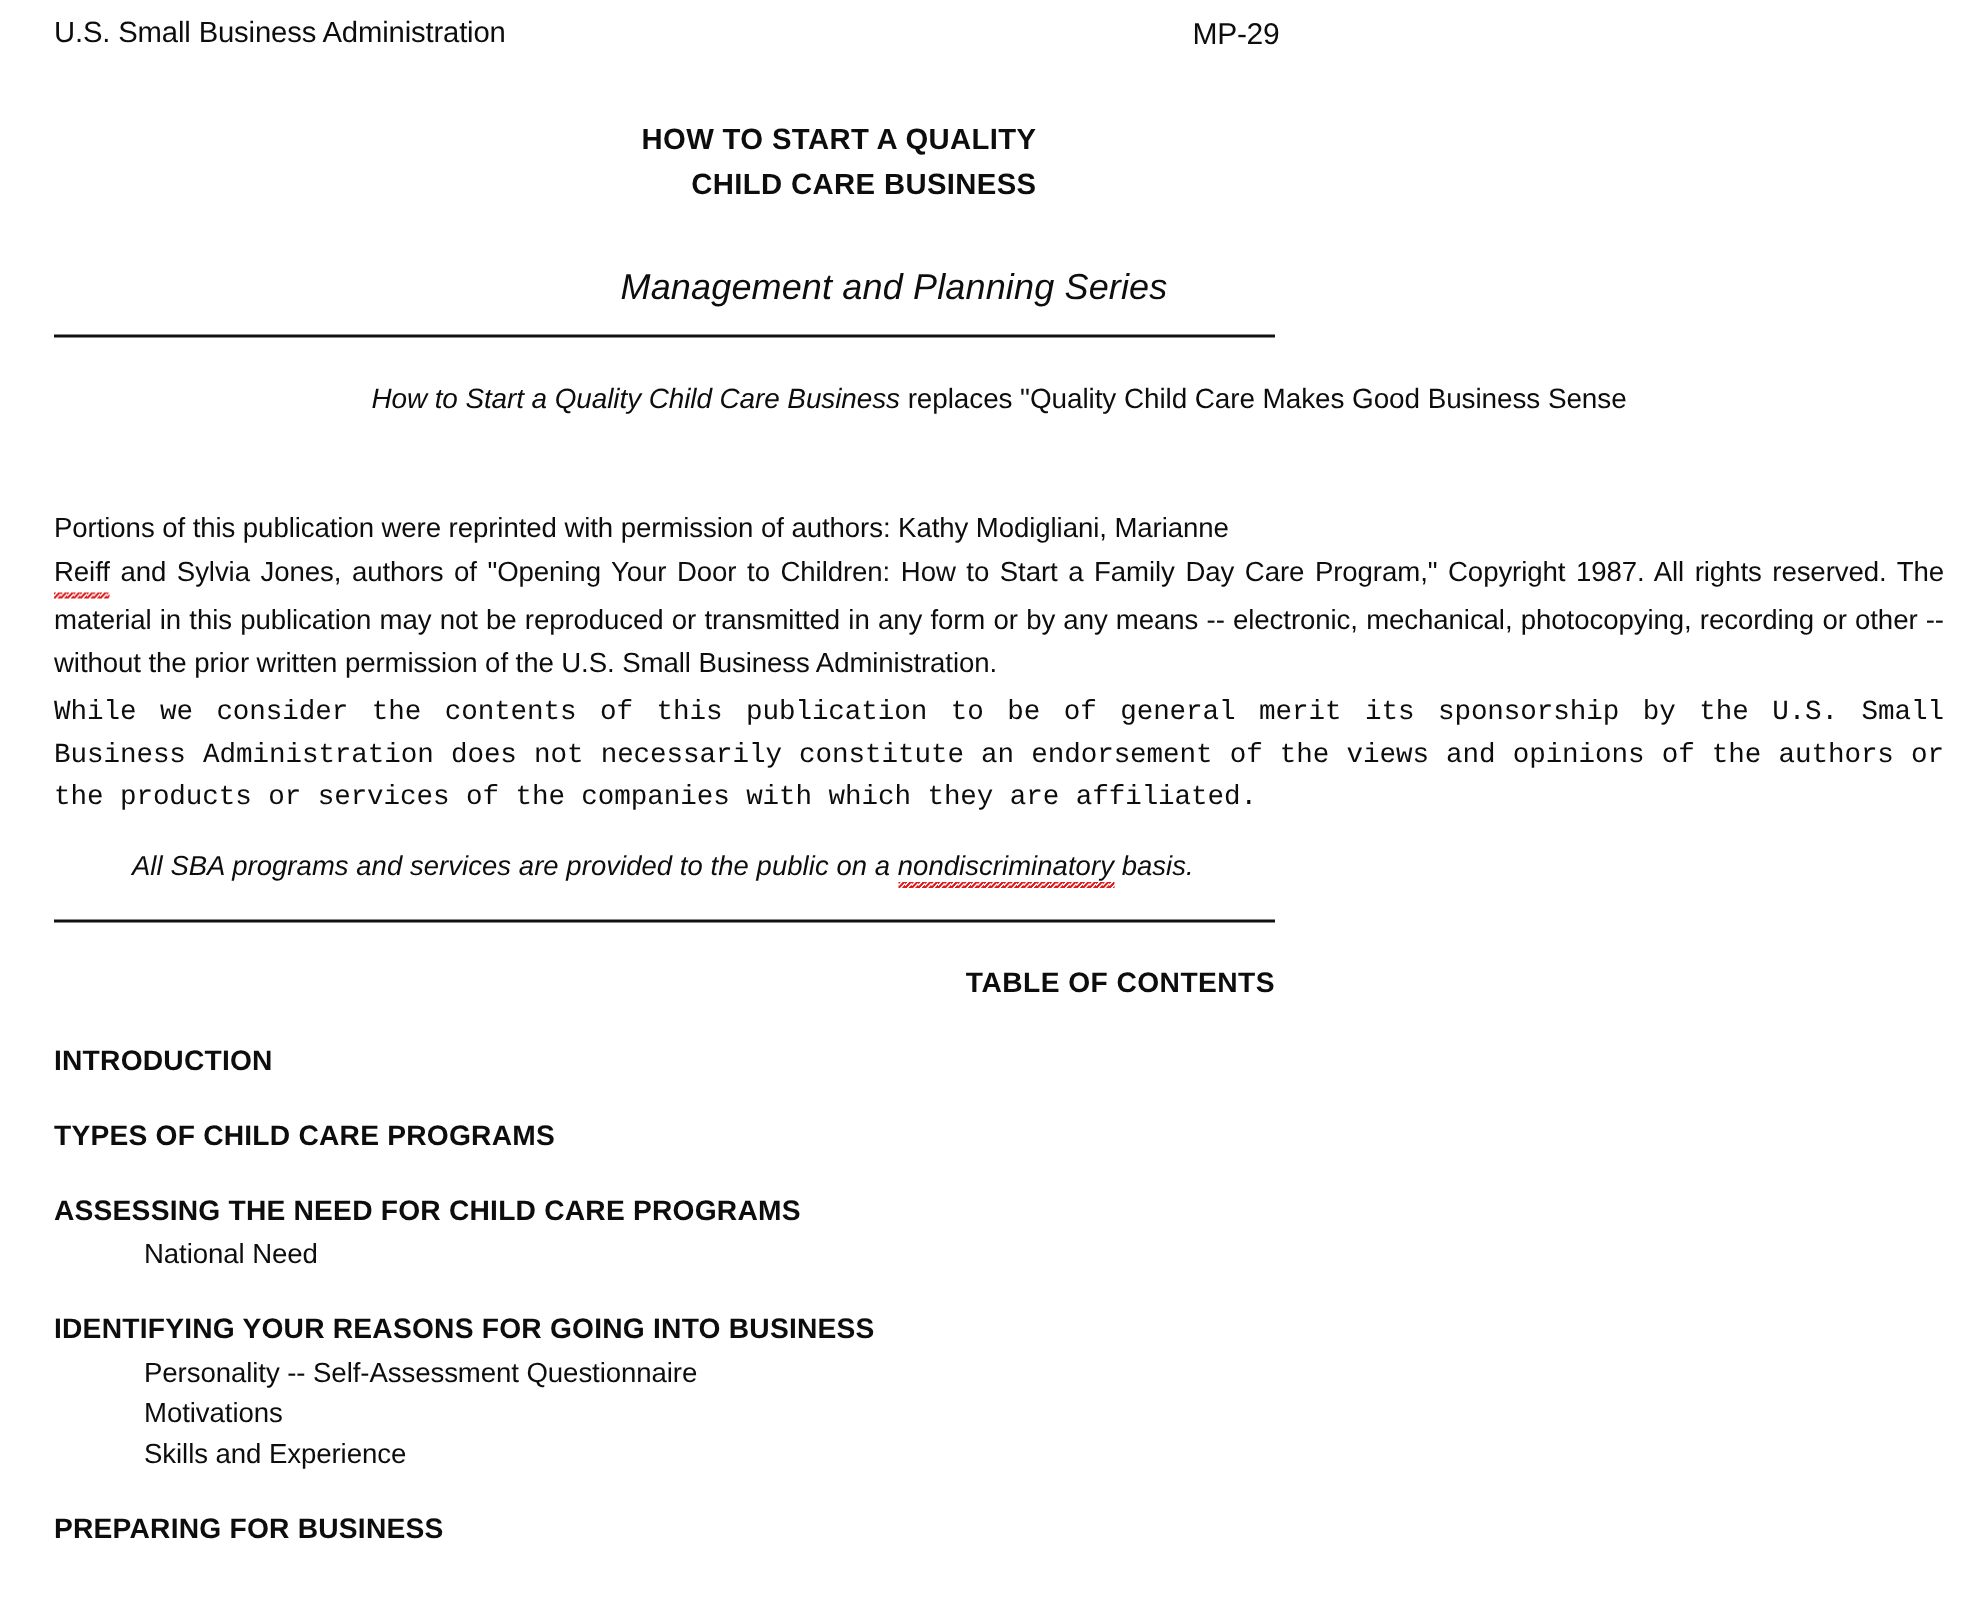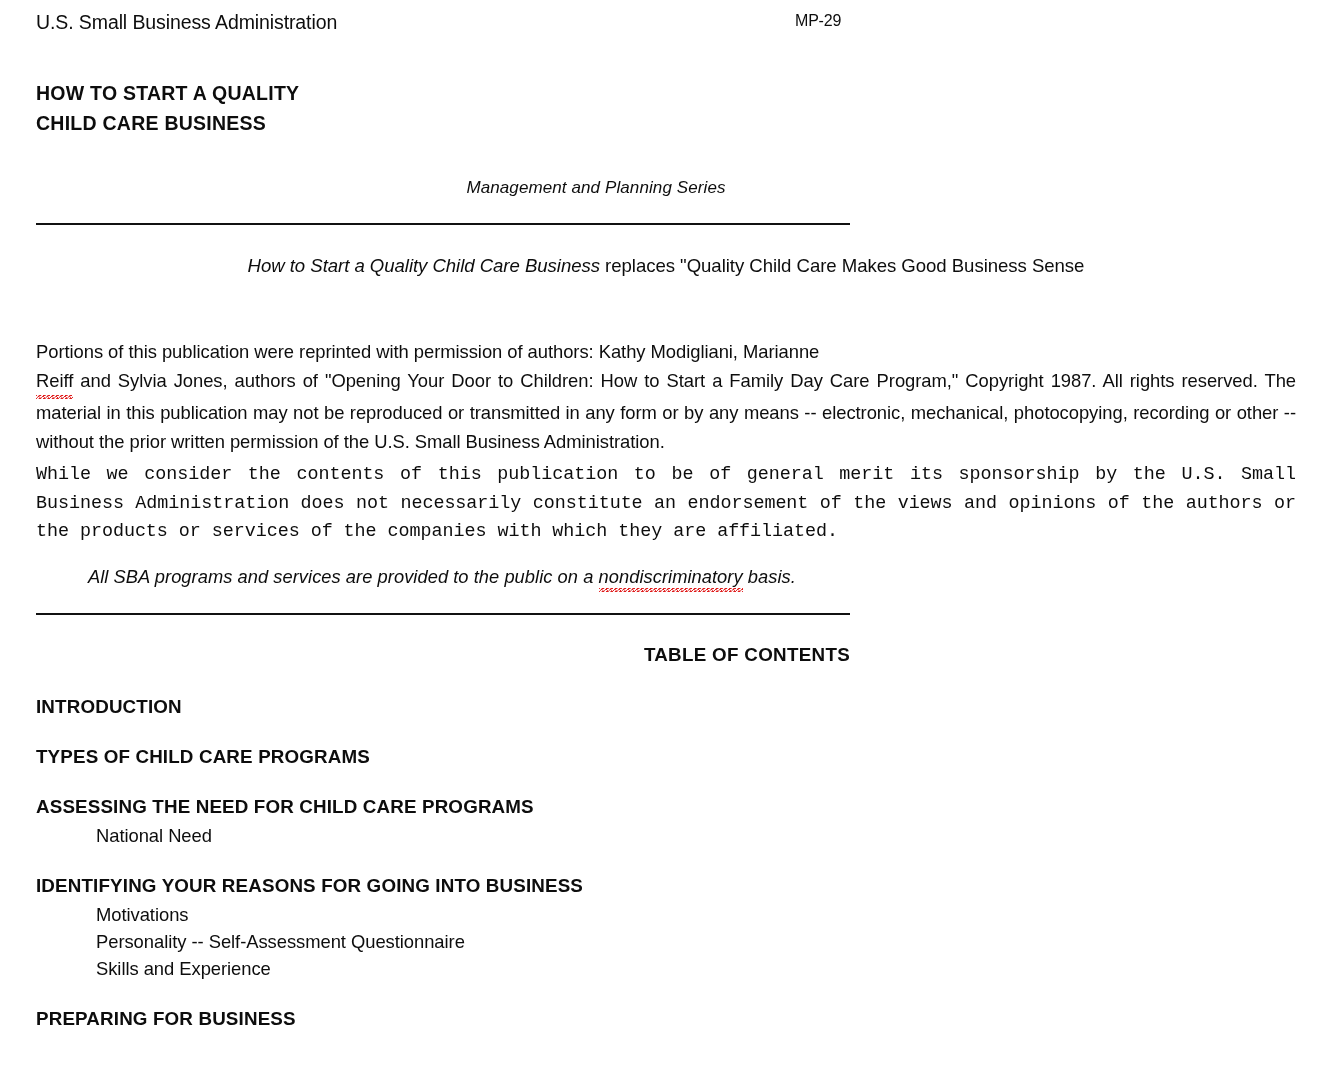--- a/index.html
+++ b/index.html
@@ -37,48 +37,48 @@
     left: 0;
     top: 0;
     font-size: 19.5px;
     letter-spacing: -0.1px;
     white-space: nowrap;
   }
   .runhead-right {
     position: absolute;
     left: 759px;
     top: 1px;
-    font-size: 16px;
+    font-size: 20px;
     letter-spacing: -0.2px;
     white-space: nowrap;
   }
 
   
   .title-block {
     position: absolute;
     top: 78px;
     left: 36px;
     width: 655px;
-    text-align: left;
+    text-align: right;
   }
   .title-line {
     font-size: 19.5px;
     font-weight: bold;
     letter-spacing: 0.25px;
     line-height: 30px;
     white-space: nowrap;
   }
 
   .series {
     position: absolute;
     top: 178px;
     left: 36px;
     width: 1120px;
     text-align: center;
-    font-size: 17px;
+    font-size: 24px;
     font-style: italic;
     font-weight: 500;
     letter-spacing: 0.1px;
     white-space: nowrap;
   }
 
   
   .rule {
     position: absolute;
     left: 36px;
@@ -235,22 +235,22 @@
       <div class="toc-heading">TYPES OF CHILD CARE PROGRAMS</div>
     </div>
 
     <div class="toc-group">
       <div class="toc-heading">ASSESSING THE NEED FOR CHILD CARE PROGRAMS</div>
       <div class="toc-sub">National Need</div>
     </div>
 
     <div class="toc-group">
       <div class="toc-heading">IDENTIFYING YOUR REASONS FOR GOING INTO BUSINESS</div>
+      <div class="toc-sub">Personality -- Self-Assessment Questionnaire</div>
       <div class="toc-sub">Motivations</div>
-      <div class="toc-sub">Personality -- Self-Assessment Questionnaire</div>
       <div class="toc-sub">Skills and Experience</div>
     </div>
 
     <div class="toc-group">
       <div class="toc-heading">PREPARING FOR BUSINESS</div>
     </div>
 
   </div>
 
 </div>

